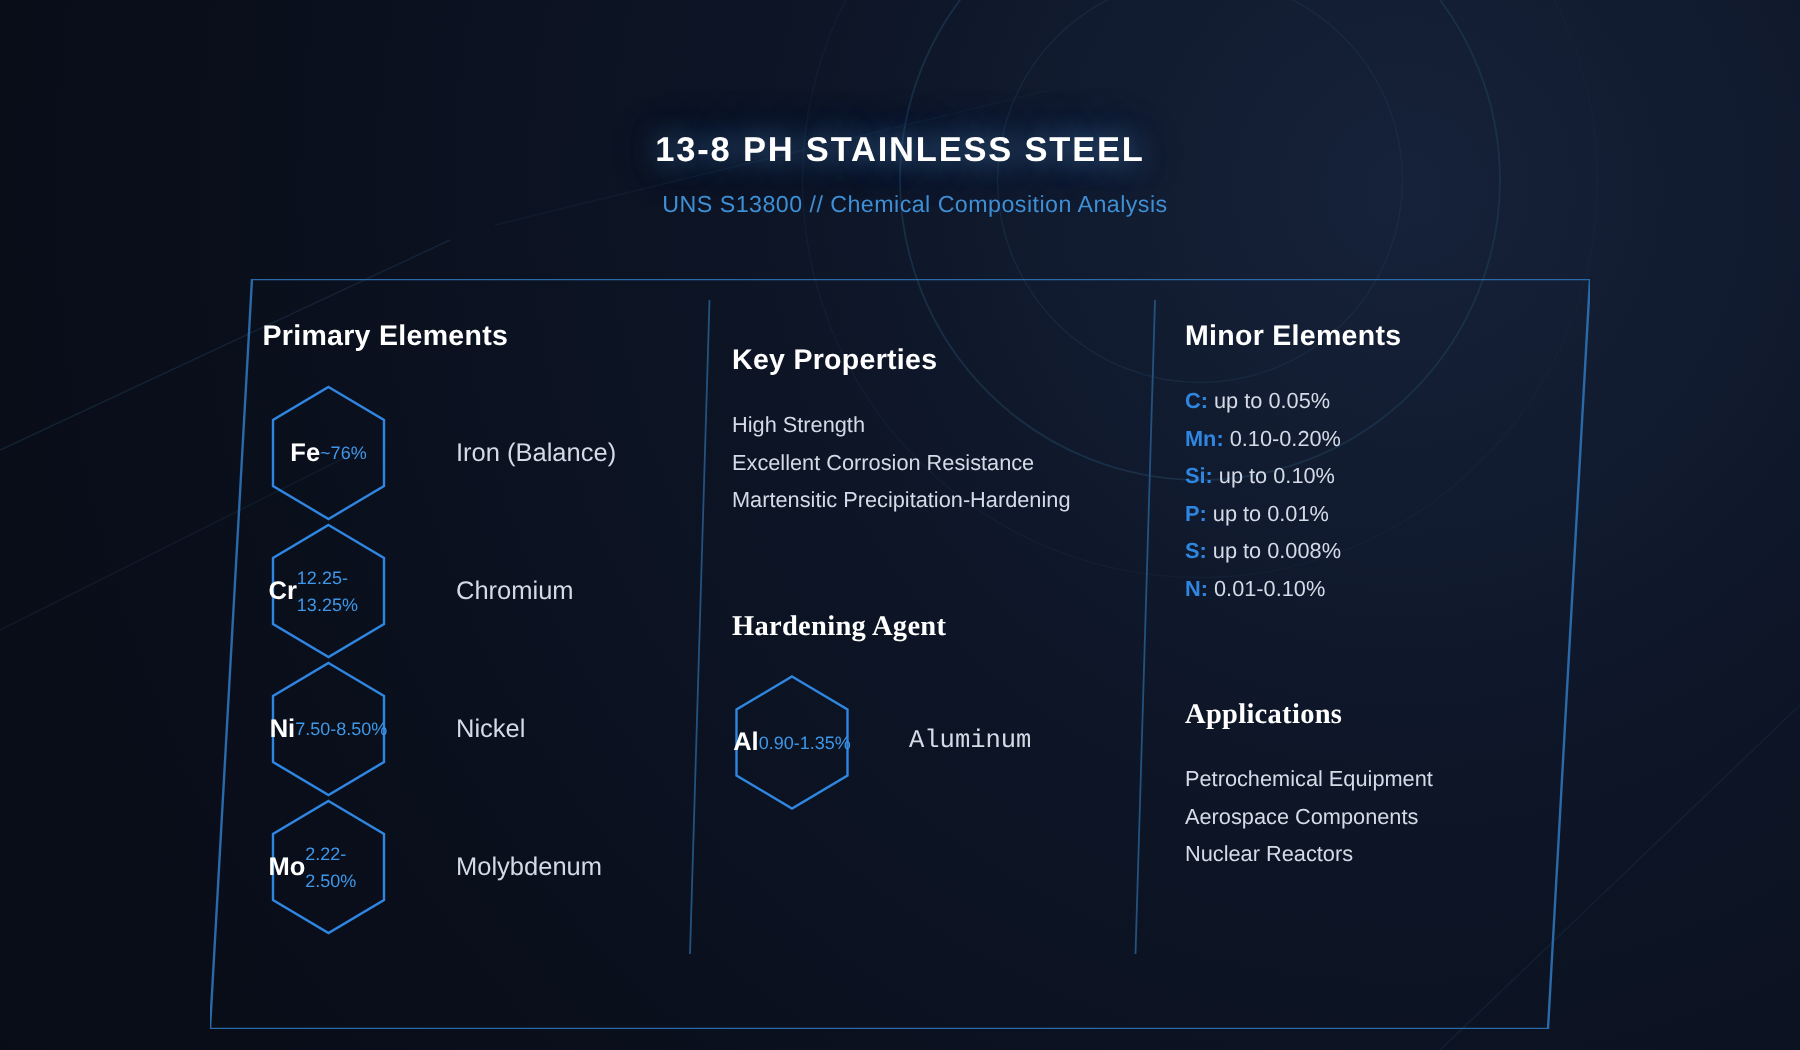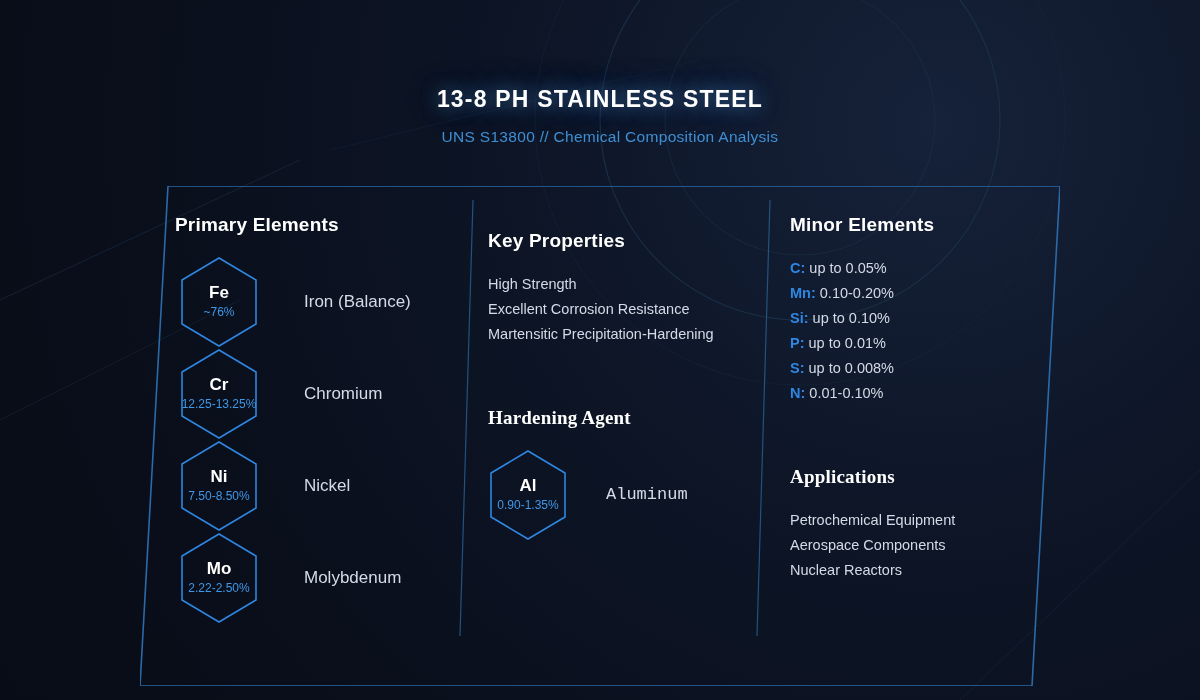--- a/index.html
+++ b/index.html
@@ -76,21 +76,21 @@
 
   
   .hex-row { position: relative; height: 92px; }
   .hex-wrap {
     position: absolute; left: 0; top: 0;
     width: 80px; height: 92px;
   }
   .hex-wrap svg { position: absolute; inset: 0; }
   .hex-text {
     position: absolute; inset: 0;
-    display: flex; flex-direction: column;
+    display: flex; flex-direction: row;
     align-items: center; justify-content: center;
   }
   .hex-sym {
     font-size: 17px; font-weight: bold; color: #ffffff;
     line-height: 20px;
   }
   .hex-pct {
     font-size: 12px; color: #3f97e8; line-height: 18px;
   }
   .hex-label {

